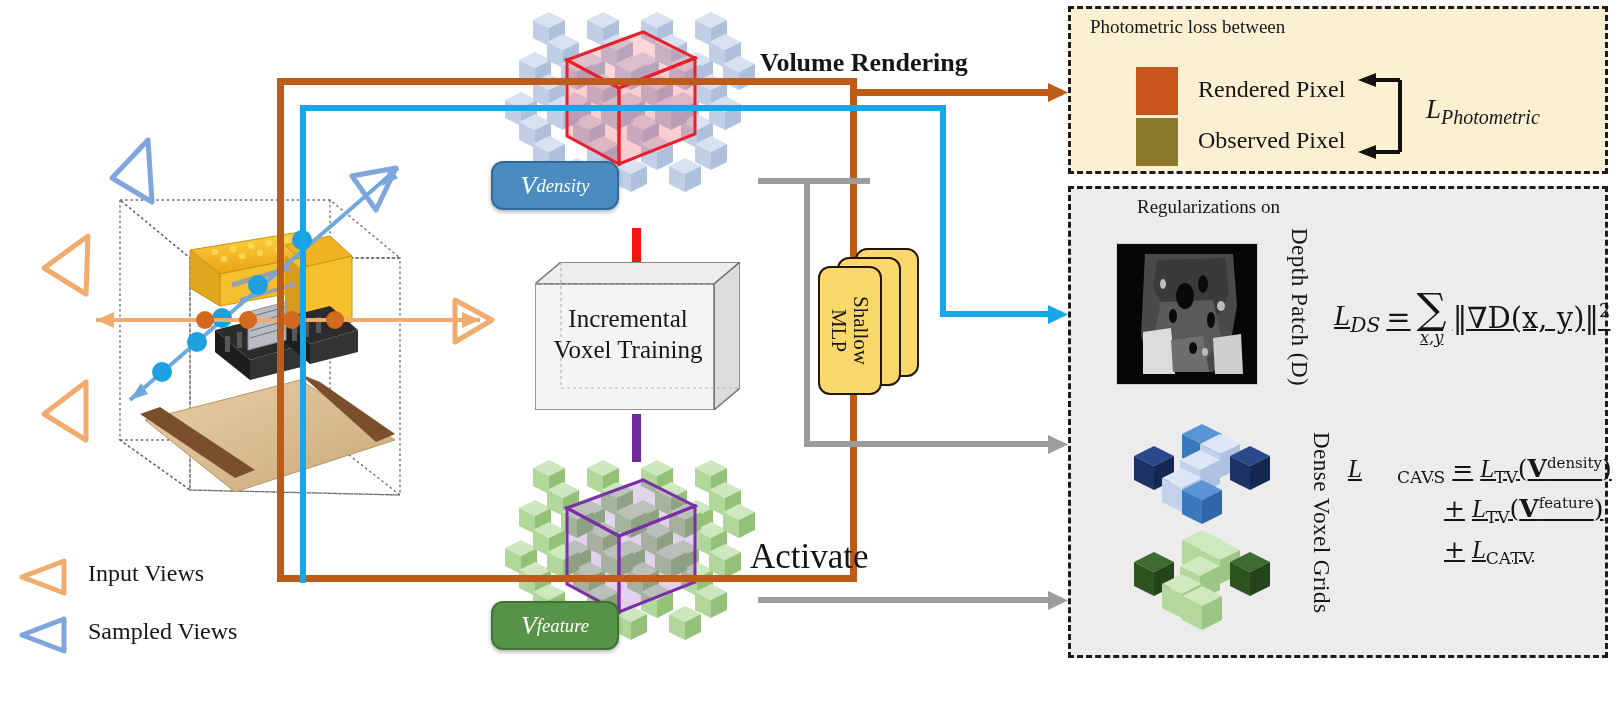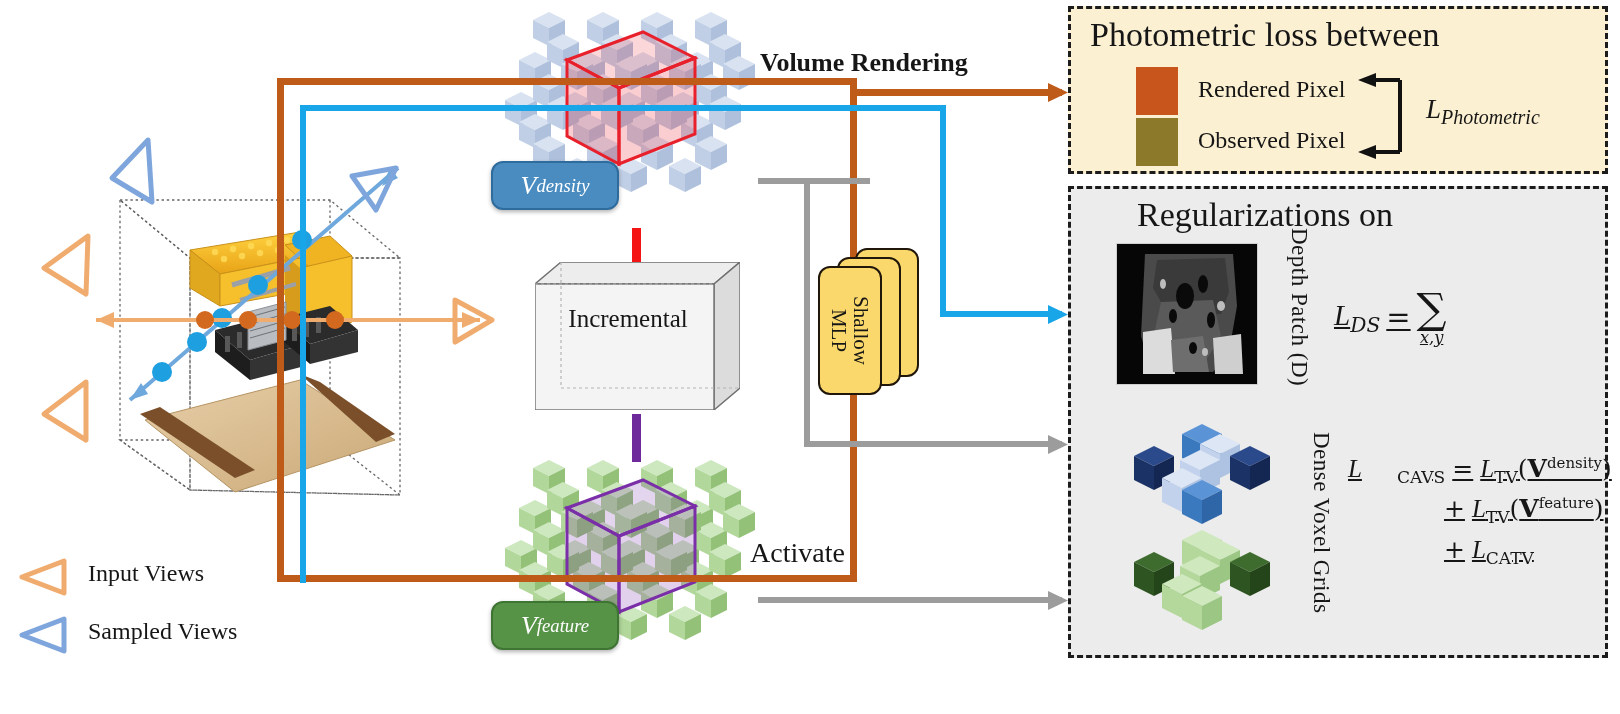--- a/index.html
+++ b/index.html
@@ -6,21 +6,21 @@
   body{width:1620px;height:714px;position:relative;overflow:hidden;
        font-family:"Liberation Serif", serif;color:#1a1a1a;}
   .abs{position:absolute;}
   .txt{font-family:"Liberation Serif", serif;color:#161616;white-space:nowrap;}
 
   
   #photo-panel{left:1068px;top:6px;width:540px;height:168px;
       background:#FCF0D2;border:3px dashed #1c1c1c;box-sizing:border-box;}
   #reg-panel{left:1068px;top:186px;width:540px;height:472px;
       background:#ECECEC;border:3px dashed #1c1c1c;box-sizing:border-box;}
-  .panel-title{font-size:34px;font-family:Liberation Serif, serif;}
+  .panel-title{font-size:19px;font-family:Liberation Serif, serif;}
 
   .swatch{width:42px;height:48px;}
   .legend-label{font-size:24px;}
 
   
   .vbadge{border-radius:12px;display:flex;align-items:center;justify-content:center;
       color:#fff;font-style:italic;font-size:26px;box-shadow:0 2px 4px rgba(0,0,0,.3);}
   #v-density{left:491px;top:161px;width:124px;height:45px;background:#4A8CC0;border:2px solid #2F6C9E;}
   #v-feature{left:491px;top:601px;width:124px;height:45px;background:#579347;border:2px solid #3F7533;}
   .vbadge sup{font-size:.72em;vertical-align:super;font-style:italic;}
@@ -343,35 +343,36 @@
 <div class="ln grey abs" style="left:758px;top:597px;width:304px;height:6px;"></div>
 <svg class="abs" style="left:1046px;top:588px;" width="26" height="26" viewBox="0 0 26 26">
   <polygon points="2,3 22,12.5 2,22" fill="#9C9C9C"></polygon>
 </svg>
 
 <div class="ln red abs" style="left:632px;top:228px;width:9px;height:42px;"></div>
 
 <div class="ln purple abs" style="left:632px;top:414px;width:9px;height:48px;"></div>
 
 <div class="abs txt" style="left:760px;top:48px;font-size:26px;font-weight:bold;">Volume Rendering</div>
-<div class="abs txt" style="left:750px;top:537px;font-size:28px;">Activate</div>
+<div class="abs txt" style="left:750px;top:537px;font-size:35px;">Activate</div>
 
 <div class="abs" id="ivt-box">
   <svg width="205" height="148" viewBox="0 0 205 148" style="position:absolute;left:0;top:0;">
     <polygon points="0,22 26,0 205,0 179,22" fill="#EDEDED" stroke="#6f6f6f" stroke-width="1.4"></polygon>
     <polygon points="179,22 205,0 205,126 179,148" fill="#DCDCDC" stroke="#6f6f6f" stroke-width="1.4"></polygon>
     <rect x="0" y="22" width="179" height="126" fill="#F4F4F4" stroke="#6f6f6f" stroke-width="1.4"></rect>
     <g stroke="#b4b4b4" stroke-width="1.2" stroke-dasharray="3 3" fill="none">
       <line x1="26" y1="0" x2="26" y2="126"></line>
       <line x1="26" y1="126" x2="205" y2="126"></line>
       <line x1="0" y1="22" x2="179" y2="22"></line>
     </g>
   </svg>
   <div class="ivt-text txt">
     <div>Incremental</div>
+    <div>Voxel Training</div>
   </div>
 </div>
 
 <div class="abs" style="left:818px;top:248px;width:100px;height:140px;">
   <div class="mlp-card" style="left:37px;top:0px;"></div>
   <div class="mlp-card" style="left:19px;top:9px;"></div>
   <div class="mlp-card" style="left:0px;top:18px;">
     <div class="mlp-text txt">
       <div>
         <span>Shallow</span><br>
@@ -428,20 +429,21 @@
 </svg>
 <div class="abs txt vlabel" style="left:1286px;top:228px;">Depth Patch (D)</div>
 
 <div class="abs txt formula" style="left:1334px;top:288px;font-size:29px;display:flex;align-items:center;gap:6px;">
   <span><span class="cal">L</span><sub style="font-style:italic;font-size:.7em;">DS</sub></span>
   <span>=</span>
   <span style="display:inline-flex;flex-direction:column;align-items:center;line-height:1;">
     <span style="font-size:1.45em;">∑</span>
     <span style="font-size:.56em;font-style:italic;">x,y</span>
   </span>
+  <span><span>‖∇D(x, y)‖</span><sup style="font-size:.62em;">2</sup></span>
 </div>
 
 <svg class="abs" style="left:1120px;top:424px;" width="180" height="118" viewBox="0 0 180 118">
   <defs>
     <g id="cDark">
         <polygon points="0,10 20,0 40,10 20,20" fill="#2B4A8C"></polygon>
       <polygon points="0,10 20,20 20,44 0,34" fill="#1B3266"></polygon>
       <polygon points="20,20 40,10 40,34 20,44" fill="#142752"></polygon>
       </g>
     <g id="cMid">

